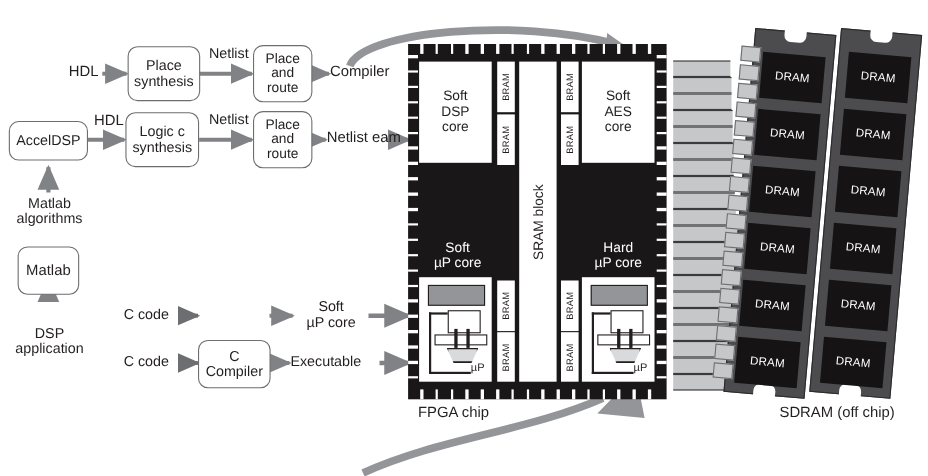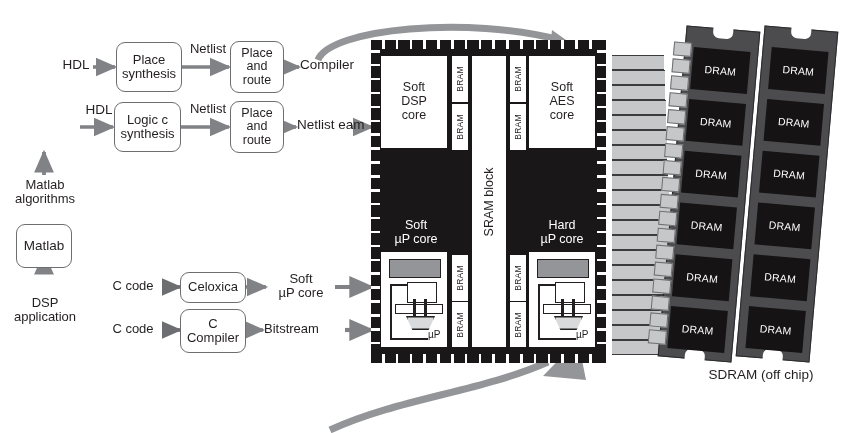--- a/index.html
+++ b/index.html
@@ -119,20 +119,23 @@
   <div class="lbl" style="left:182px;top:42px;width:52px;font-size:13px;">Netlist</div>
 
   <div class="fbox" style="left:230px;top:41px;width:54px;height:52px;font-size:12.5px;">
     <span>Place
 and
 route</span>
   </div>
 
   <div class="lbl left" style="left:300px;top:58px;width:72px;font-size:13.5px;">Compiler</div>
 
+  <div class="fbox" style="left:8px;top:110px;width:72px;height:36px;font-size:13px;">
+    <span>AccelDSP</span>
+  </div>
 
   <div class="lbl" style="left:82px;top:103px;width:34px;font-size:13.5px;">HDL</div>
 
   <div class="fbox" style="left:114px;top:102px;width:67px;height:50px;font-size:13px;">
     <span>Logic c
 synthesis</span>
   </div>
 
   <div class="lbl" style="left:182px;top:102px;width:52px;font-size:13px;">Netlist</div>
 
@@ -149,35 +152,32 @@
 
   <div class="fbox" style="left:16px;top:224px;width:56px;height:44px;font-size:13.5px;">
     <span>Matlab</span>
   </div>
 
   <div class="lbl" style="left:2px;top:296px;width:86px;font-size:13px;">DSP
 application</div>
 
   <div class="lbl" style="left:104px;top:279px;width:58px;font-size:13px;">C code</div>
 
-  <div class="fbox" style="left:180px;top:272px;width:66px;height:31px;font-size:13px;">
-    <span>Celoxica</span>
-  </div>
 
   <div class="lbl" style="left:266px;top:272px;width:70px;font-size:13px;">Soft
 µP core</div>
 
   <div class="lbl" style="left:104px;top:322px;width:58px;font-size:13px;">C code</div>
 
   <div class="fbox" style="left:180px;top:309px;width:66px;height:44px;font-size:13px;">
     <span>C
 Compiler</span>
   </div>
 
-  <div class="lbl left" style="left:264px;top:322px;width:84px;font-size:13px;">Bitstream</div>
+  <div class="lbl left" style="left:264px;top:322px;width:84px;font-size:13px;">Executable</div>
 
   <div id="chip" style="left:371px;top:40px;width:235px;height:323px;">
 
     <div class="wblock" style="left:10px;top:16px;width:66px;height:92px;font-size:12.5px;">
       <span style="white-space:pre-line;">Soft
 DSP
 core</span>
     </div>
 
     <div class="wblock" style="left:158px;top:16px;width:66px;height:92px;font-size:12.5px;">
@@ -334,20 +334,21 @@
         <div class="pin" style="left: 226px; top: 218.5px; width: 9px; height: 2.6px;"></div>
         <div class="pin" style="left: 226px; top: 232.4px; width: 9px; height: 2.6px;"></div>
         <div class="pin" style="left: 226px; top: 246.3px; width: 9px; height: 2.6px;"></div>
         <div class="pin" style="left: 226px; top: 260.2px; width: 9px; height: 2.6px;"></div>
         <div class="pin" style="left: 226px; top: 274.1px; width: 9px; height: 2.6px;"></div>
         <div class="pin" style="left: 226px; top: 288px; width: 9px; height: 2.6px;"></div>
         <div class="pin" style="left: 226px; top: 301.9px; width: 9px; height: 2.6px;"></div>
       </div>
   </div>
 
+  <div class="lbl" style="left:380px;top:368px;width:120px;font-size:13.5px;text-align:left;">FPGA chip</div>
 
   <div class="abs" id="bus" style="left:612px;top:55px;width:62px;height:300px;">
       <div class="busline" style="left: 0px; top: 0px; width: 52px; height: 12.8px;"></div>
       <div class="busline" style="left: 0px; top: 15px; width: 52.55px; height: 12.8px;"></div>
       <div class="busline" style="left: 0px; top: 30px; width: 53.1px; height: 12.8px;"></div>
       <div class="busline" style="left: 0px; top: 45px; width: 53.65px; height: 12.8px;"></div>
       <div class="busline" style="left: 0px; top: 60px; width: 54.2px; height: 12.8px;"></div>
       <div class="busline" style="left: 0px; top: 75px; width: 54.75px; height: 12.8px;"></div>
       <div class="busline" style="left: 0px; top: 90px; width: 55.3px; height: 12.8px;"></div>
       <div class="busline" style="left: 0px; top: 105px; width: 55.85px; height: 12.8px;"></div>

